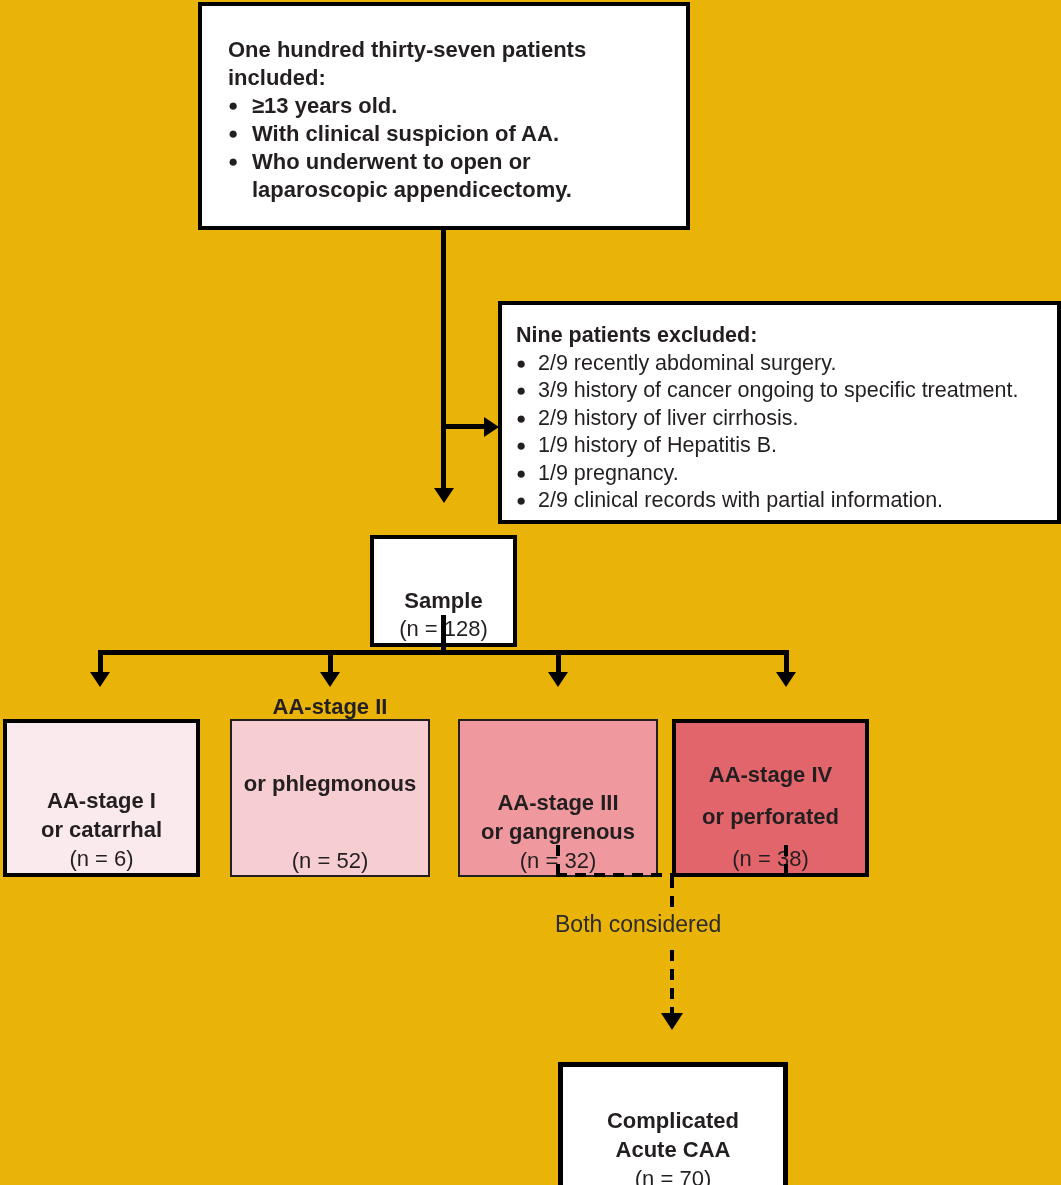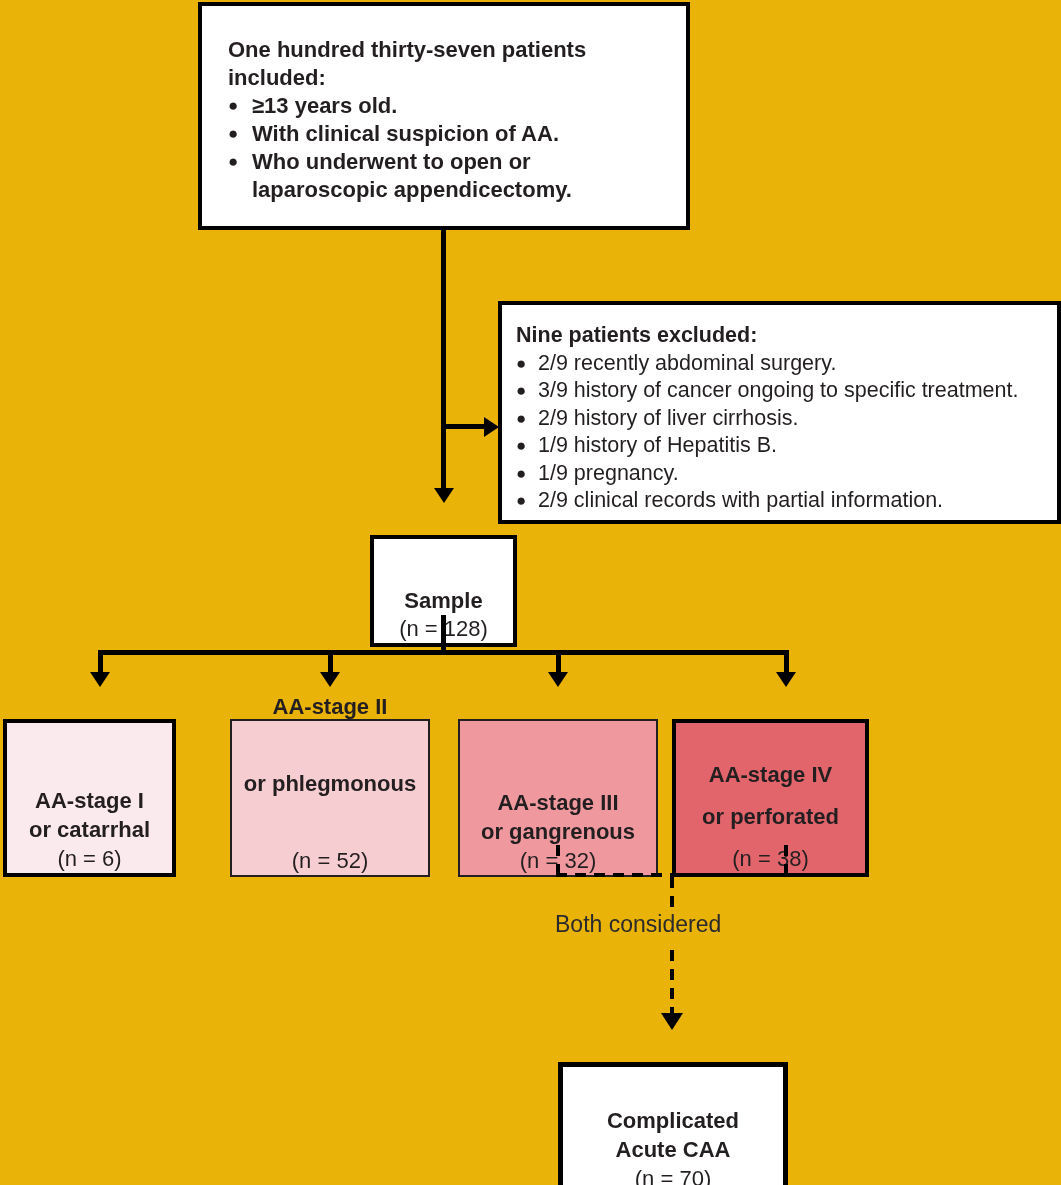--- a/index.html
+++ b/index.html
@@ -44,21 +44,21 @@
     margin-top:32px;
   }
   .sample-box {
     left:370px; top:503px; width:147px; height:112px;
     font-size:22px; line-height:28px;
   }
   .stage-box {
     top:687px; height:158px;
     font-size:22px; line-height:29px;
   }
-  .stage-1 { left:3px;   width:173px; border-width:4px; }
+  .stage-1 { left:3px;   width:197px; border-width:4px; }
   .stage-2 { left:230px; width:200px; border-width:2px; border-color:#231f20; }
   .stage-3 { left:458px; width:200px; border-width:2px; border-color:#231f20; }
   .stage-4 { left:672px; width:197px; border-width:4px;gap:13px; }
   .final-box {
     left:558px; top:1030px; width:230px; height:136px;
     border-width:5px;
     font-size:22px; line-height:29px;
   }
 
   

